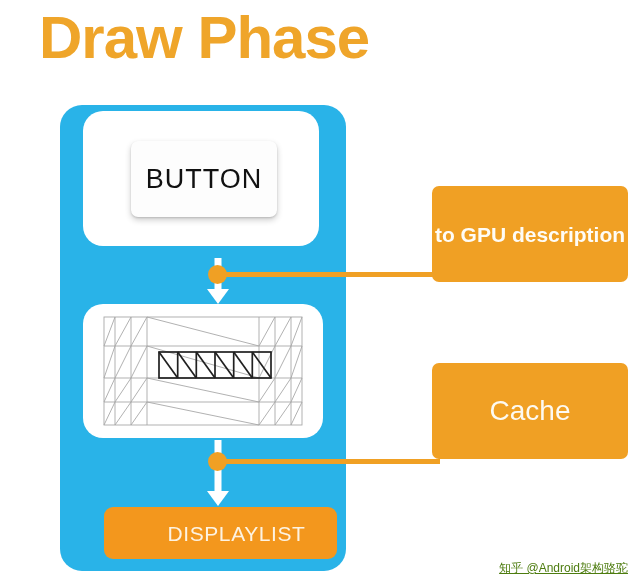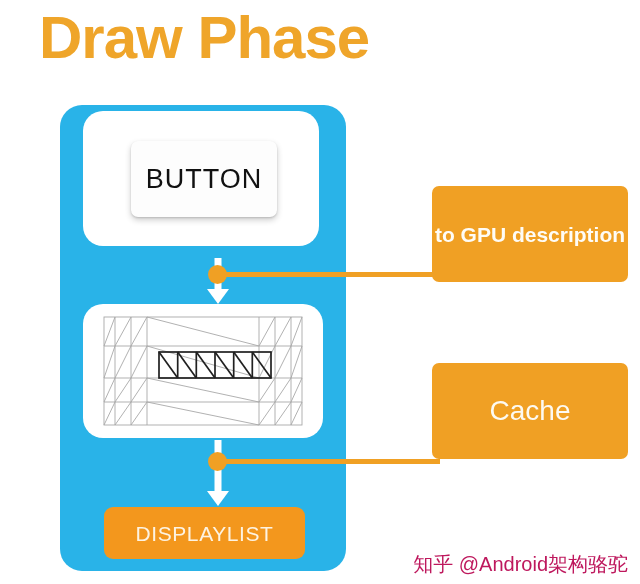--- a/index.html
+++ b/index.html
@@ -96,20 +96,21 @@
     position: absolute;
     left: 44px;
     top: 402px;
     width: 201px;
     height: 52px;
     background: #f3971d;
     border-radius: 9px;
     display: flex;
     align-items: center;
     justify-content: center;
+    padding-left: 32px;
   }
   #displaylist-label {
     font-size: 21px;
     color: #fdf3e2;
     letter-spacing: 0.6px;
     line-height: 1;
   }
 
   
   .flow-arrow { position: absolute; }
@@ -175,24 +176,25 @@
     color: #fefcf6;
     line-height: 1.2;
     margin-top: 2px;
   }
 
   
   #watermark {
     position: absolute;
     right: 12px;
     bottom: 10px;
-    font-size: 20px;
-    color: #be185d;
+    font-size: 12px;
+    color: #4d7c0f;
     white-space: nowrap;
     line-height: 1;
+    text-decoration: underline;
   }
 </style>
 </head>
 <body>
 
 <div id="page-title">Draw Phase</div>
 
 <div id="pipeline-panel">
 
   <div class="stage-card" id="card-button-stage">

